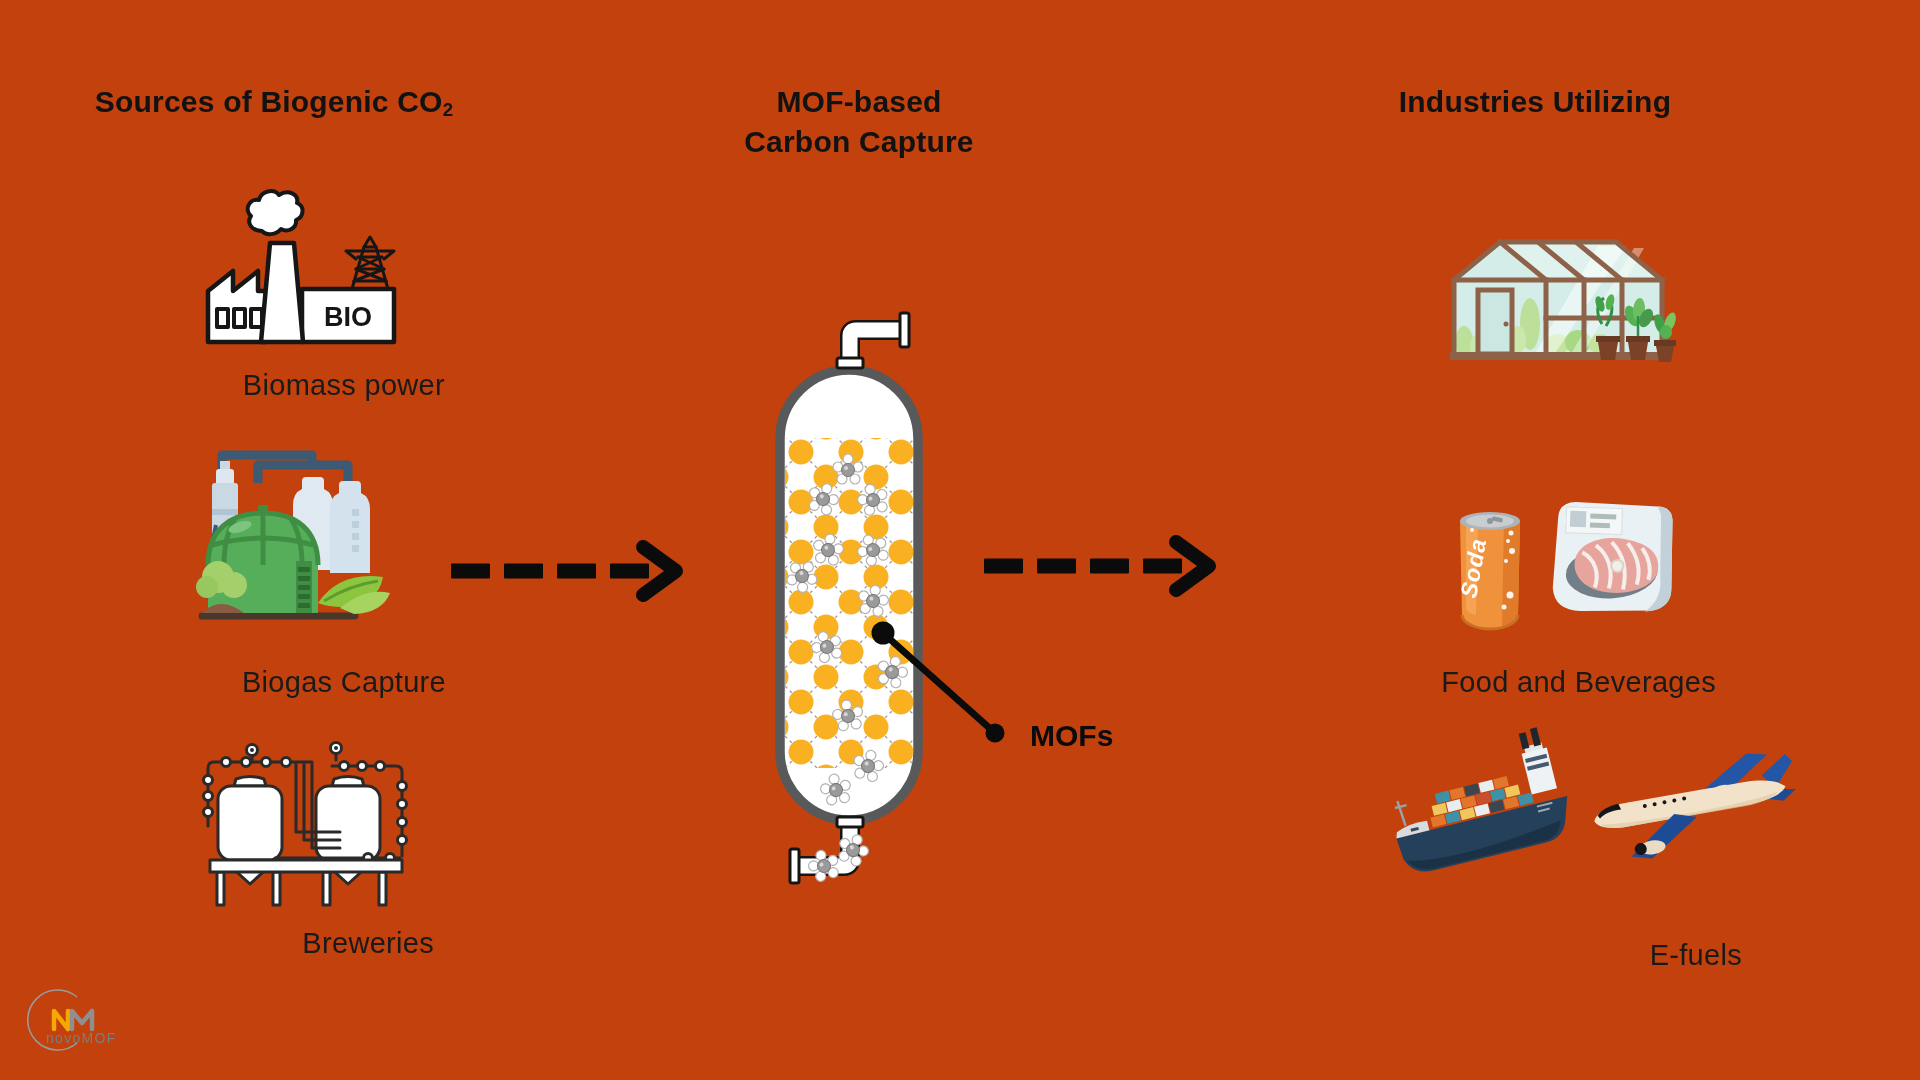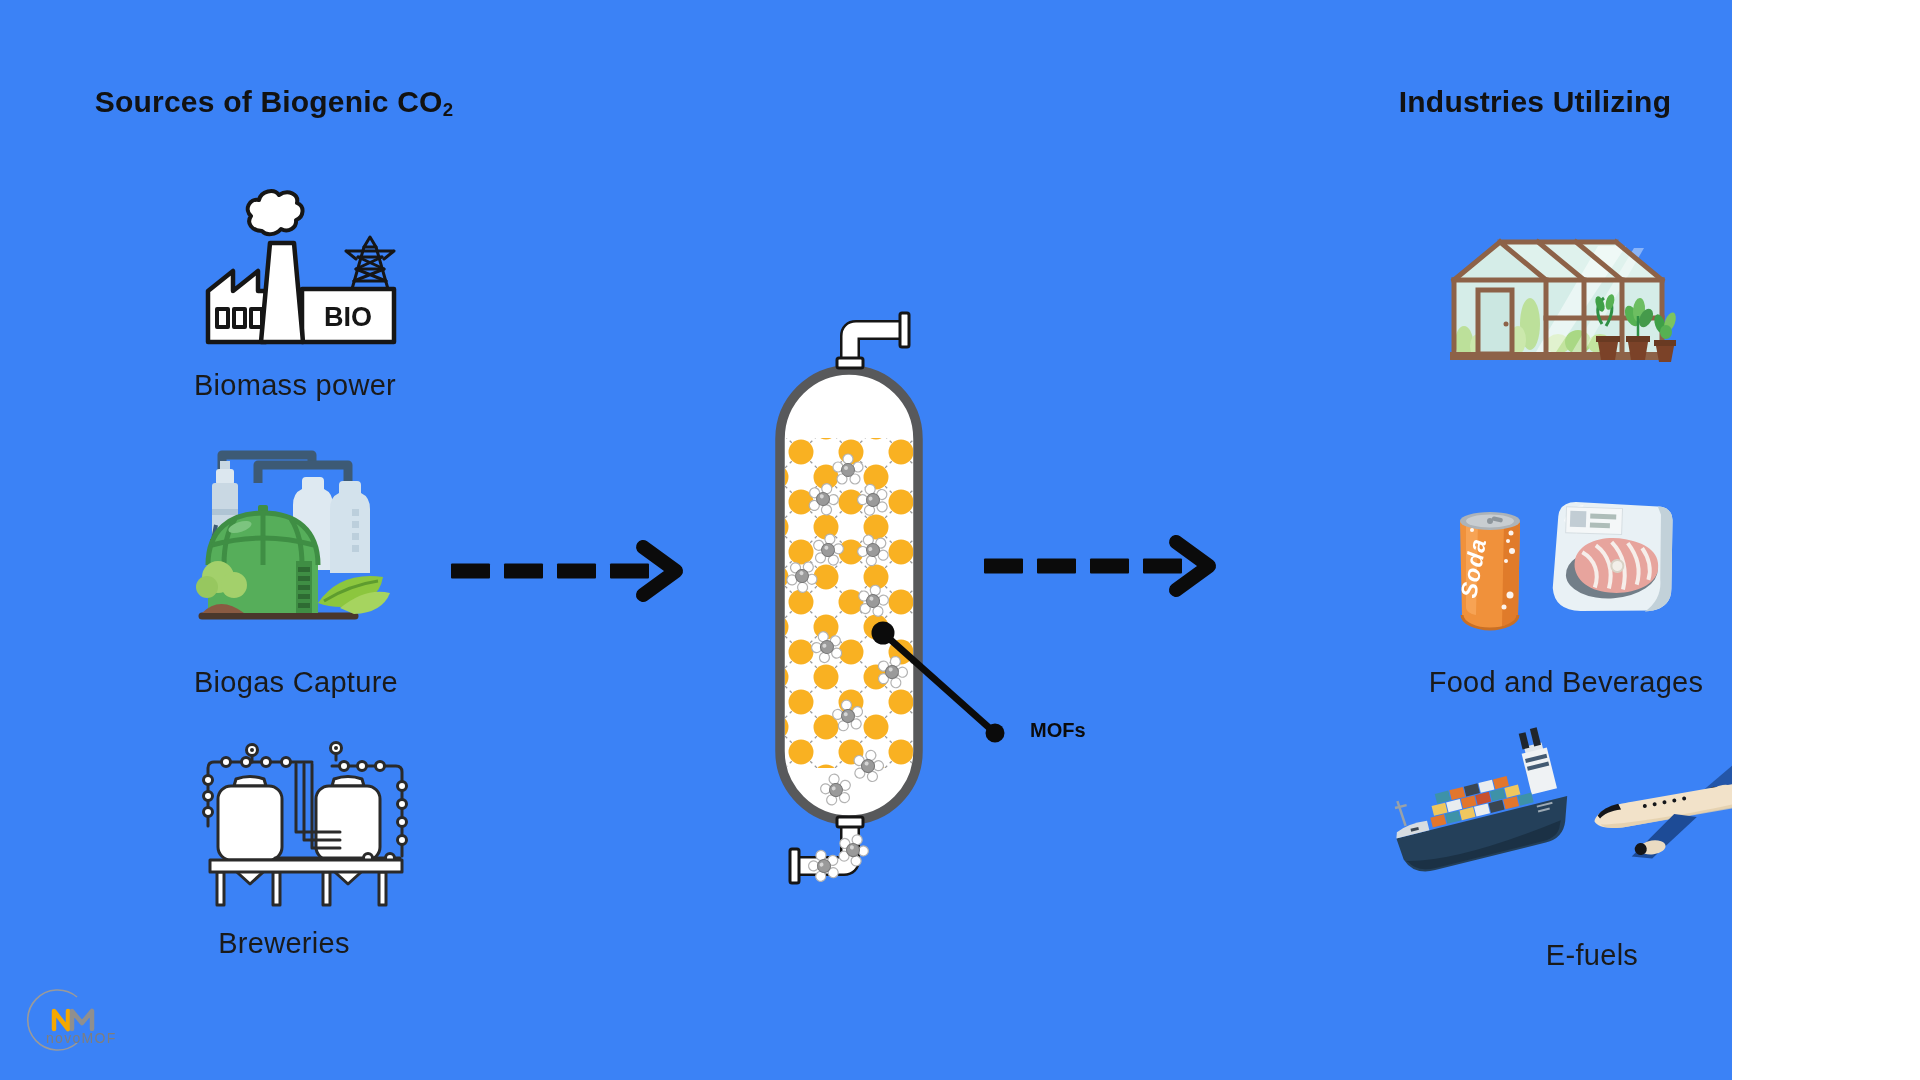--- a/index.html
+++ b/index.html
@@ -1,23 +1,23 @@
 <!DOCTYPE html>
 <html style="--accent-yellow: #F9B122; --vessel-gray: #58595B; --arrow-black: #0B0B0B; --pipe-navy: #3D5A75; --bio-green: #56AE5A; --bio-green-dark: #3F8E44; --leaf-green: #8CC63E; --tank-blue: #DEE9F1; --gh-frame: #8D6248; --gh-glass: #D5EDE8; --plant-green: #56B153; --pot-brown: #7B4228; --can-orange: #F0913B; --meat-pink: #E7A49D; --package-blue: #E9F1F5; --ship-navy: #24405A; --container-orange: #E2762D; --container-teal: #3E92A8; --container-yellow: #F0C75E; --container-white: #E9EDEF; --container-dark: #3A4652; --container-red: #C8502E; --plane-cream: #F2E2C9; --plane-blue: #2456A8; --logo-orange: #F5A800; --logo-gray: #8A8A8A;"><head>
 <meta charset="utf-8">
 <style>
   html,body{margin:0;padding:0;background:#fff;}
   body{font-family:"Liberation Sans","DejaVu Sans",sans-serif;}
-  .stage{position:relative;width:1732px;height:1080px;background:#3b82f6;overflow:hidden;}
+  .stage{position:relative;width:1920px;height:1080px;background:#c2410c;overflow:hidden;}
   .abs{position:absolute;}
   svg{overflow:visible;display:block;}
   .hdr{font-weight:800;font-size:30px;color:#121212;text-align:center;letter-spacing:.2px;line-height:40px;}
   .hdr sub{font-size:.62em;vertical-align:-0.22em;}
-  .lbl{font-weight:500;font-size:29px;color:#1a1a1a;text-align:center;letter-spacing:.3px;}
-  .mofs{font-weight:800;font-size:20px;color:#0b0b0b;}
+  .lbl{font-weight:500;font-size:29px;color:#1a1a1a;text-align:right;letter-spacing:.3px;}
+  .mofs{font-weight:800;font-size:30px;color:#0b0b0b;}
   
   .wall{fill:#fff;stroke:var(--vessel-gray);stroke-width:9.5;}
   .node{fill:var(--accent-yellow);}
   .gridline{stroke:#9b9b9b;stroke-width:1.3;stroke-dasharray:3 3.5;fill:none;}
   .pipe-out{fill:none;stroke:#151515;stroke-width:20;}
   .pipe-in{fill:none;stroke:#fff;stroke-width:15;}
   .flange{fill:#fff;stroke:#151515;stroke-width:3;}
   .hatom{fill:#fff;stroke:#b3b3b3;stroke-width:1.2;}
   .catom{fill:#9a9a9a;stroke:#787878;stroke-width:1;}
   .pointer{stroke:#0b0b0b;stroke-width:7;}
@@ -43,20 +43,24 @@
 </style>
 </head>
 <body>
 
 <div class="stage">
 
   <div class="abs hdr" style="left:94px;top:82px;width:360px">
     <span>Sources of Biogenic CO</span><sub>2</sub>
   </div>
 
+  <div class="abs hdr" style="left:709px;top:82px;width:300px">
+    <div>MOF-based</div>
+    <div>Carbon Capture</div>
+  </div>
 
   <div class="abs hdr" style="left:1385px;top:82px;width:300px">
     <div>Industries Utilizing</div>
   </div>
 
   <svg class="abs" style="left:200px;top:185px" width="200" height="165" viewBox="0 0 200 165">
 
     <g class="flthin">
       <path d="M152,104 L164,62 M188,104 L176,62"></path>
       <path d="M154,96 L186,96 M156,84 L184,84 M158,72 L182,72"></path>

